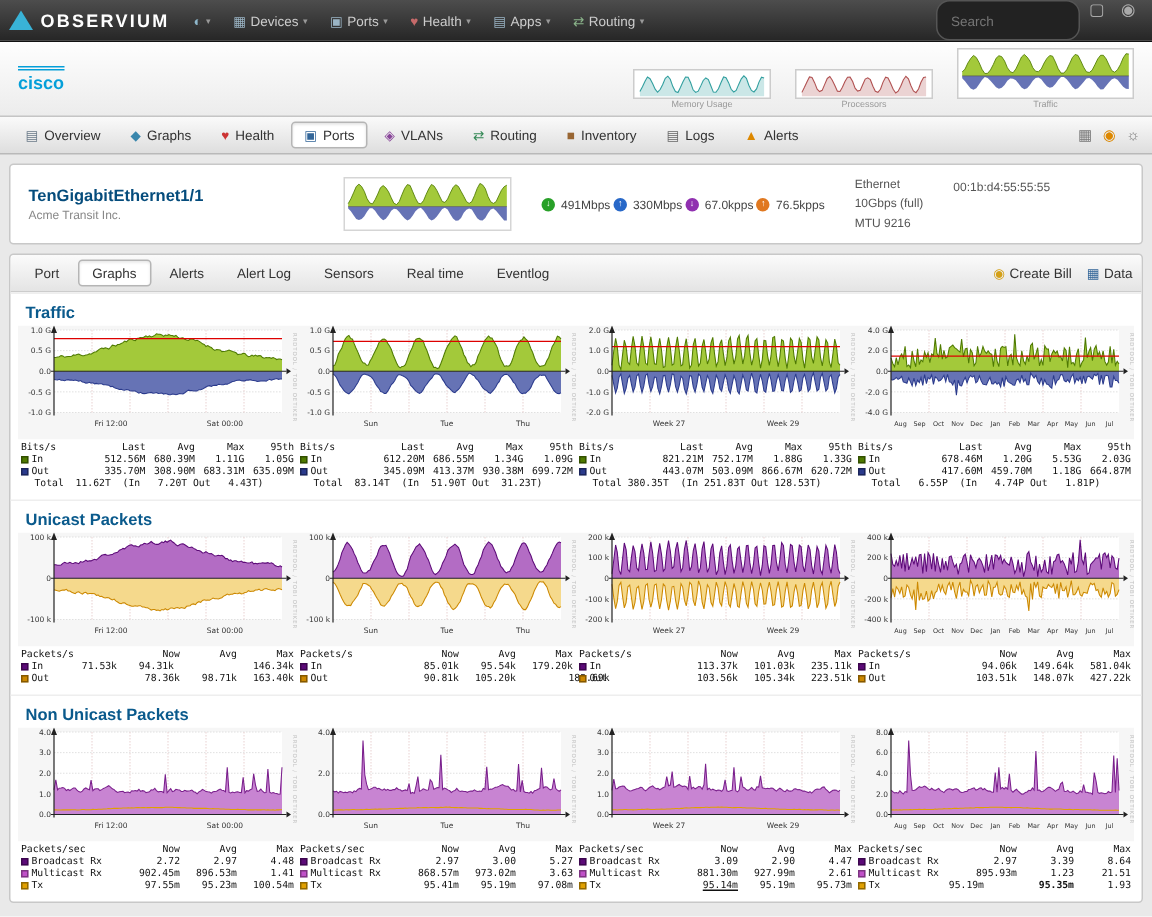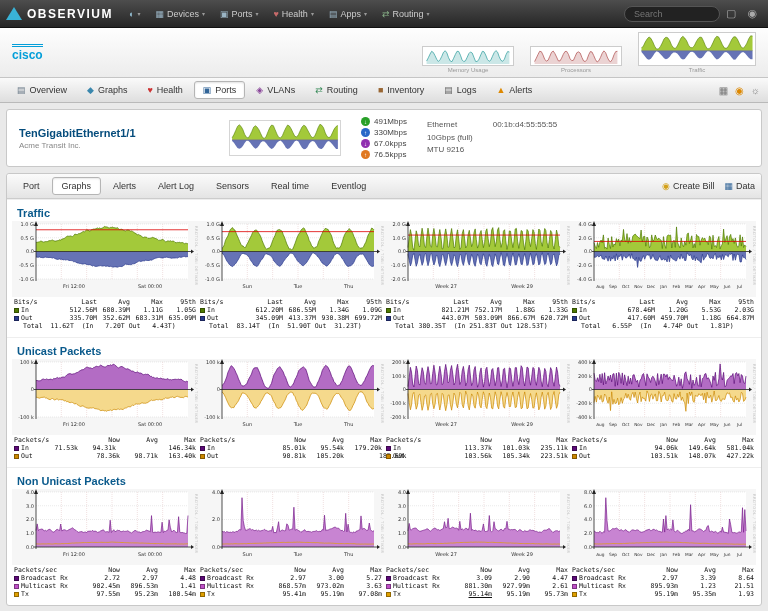--- a/index.html
+++ b/index.html
@@ -1,20 +1,20 @@
 <!DOCTYPE html>
 <html><head>
 <meta charset="utf-8">
 <style>
   * { box-sizing: border-box; margin:0; padding:0; }
   body { width:768px; height:611px; overflow:hidden; background:#e9e9e9;
          font-family:"Liberation Sans", sans-serif; }
 
   
-  .navbar { display:flex; align-items:center; height:28px; padding:0 6px; gap:1px;
+  .navbar { display:flex; height:28px; padding:0 6px; gap:1px;
             background:linear-gradient(#4d4d4d,#262626); border-bottom:1px solid #111; }
   .brand { display:flex; align-items:center; gap:5px; margin-right:8px; cursor:pointer; }
   .brand-tri { width:0; height:0; border-left:8px solid transparent; border-right:8px solid transparent;
                border-bottom:13px solid #39b3d7; }
   .brand-name { font-size:12px; font-weight:bold; color:#fff; letter-spacing:1.5px; }
   .nav-item { display:flex; align-items:center; gap:3px; font-size:9px; color:#ccc;
               padding:4px 7px; border-radius:2px; cursor:pointer; }
   .nav-glyph { font-size:9px; color:#8fb8cc; }
   .nav-caret { font-size:6px; color:#999; }
   .nav-spacer { flex:1; }
@@ -44,21 +44,21 @@
   .tabbar-right { margin-left:auto; display:flex; gap:7px; align-items:center; }
   .tr-icon { font-size:10px; cursor:pointer; }
 
   
   .port-panel { background:#fff; border:1px solid #c8c8c8; border-radius:3px; margin:6px 6px 0 6px;
                 display:flex; align-items:center; padding:7px 12px; gap:20px; }
   .port-id { width:190px; }
   .port-name { font-size:11px; font-weight:bold; color:#054c7c; }
   .port-desc { font-size:8px; color:#888; margin-top:2px; }
   .port-spark svg { background:#fff; border:1px solid #d5d5d5; display:block; }
-  .port-stats { display:flex; flex-direction:column; gap:2px; }
+  .port-stats { display:flex; flex-direction:row; gap:2px; }
   .stat-row { display:flex; align-items:center; font-size:8px; color:#444; }
   .stat-dot { width:9px; height:9px; border-radius:50%; color:#fff; font-size:6px;
               display:inline-flex; align-items:center; justify-content:center; margin-right:4px; }
   .port-info { font-size:8px; color:#555; line-height:1.6; }
   .port-mac { font-size:8px; color:#555; align-self:flex-start; padding-top:3px; }
 
   
   .content-box { background:#fff; border:1px solid #c8c8c8; border-radius:3px; margin:6px; }
   .subtabs { display:flex; align-items:center; gap:2px; padding:3px 6px;
              background:linear-gradient(#fbfbfb,#e4e4e4); border-bottom:1px solid #ccc;
@@ -324,21 +324,21 @@
               <span class="lg-val" style="width: 33px;">680.39M</span>
               <span class="lg-val" style="width: 33px;">1.11G</span>
               <span class="lg-val" style="width: 33px;">1.05G</span>
             </div>
             <div class="lg-row">
               <span class="lg-label">
                 <span class="sw" style="background: rgb(42, 58, 140);"></span>
                 <span>Out</span>
               </span>
               <span class="lg-val" style="width: 33px;">335.70M</span>
-              <span class="lg-val" style="width: 33px;">352.62M</span>
+              <span class="lg-val" style="width: 33px;">308.90M</span>
               <span class="lg-val" style="width: 33px;">683.31M</span>
               <span class="lg-val" style="width: 33px;">635.09M</span>
             </div>
             <div class="lg-foot">Total  11.62T  (In   7.20T Out   4.43T)</div>
           </div>
         </div>
         <div class="graph-block">
           <svg width="186" height="76" viewBox="0 0 186 76" class="plot">
             <rect x="0" y="0" width="186" height="76" fill="#f6f6f6"></rect>
             <rect x="24" y="3" width="152" height="55" fill="#ffffff"></rect>
@@ -1038,20 +1038,20 @@
               <span class="lg-val" style="width: 38px;">895.93m</span>
               <span class="lg-val" style="width: 38px;">1.23</span>
               <span class="lg-val" style="width: 38px;">21.51</span>
             </div>
             <div class="lg-row">
               <span class="lg-label">
                 <span class="sw" style="background: rgb(224, 160, 0);"></span>
                 <span>Tx</span>
               </span>
               <span class="lg-val" style="width: 38px;">95.19m</span>
-              <span class="lg-val" style="width: 38px;">95.35m</span>
+              <span class="lg-val" style="width: 60px; font-weight: bold;">95.35m</span>
               <span class="lg-val" style="width: 38px;">1.93</span>
             </div>
           </div>
         </div>
       </div>
     </div>
 </div>
 
 </body></html>

